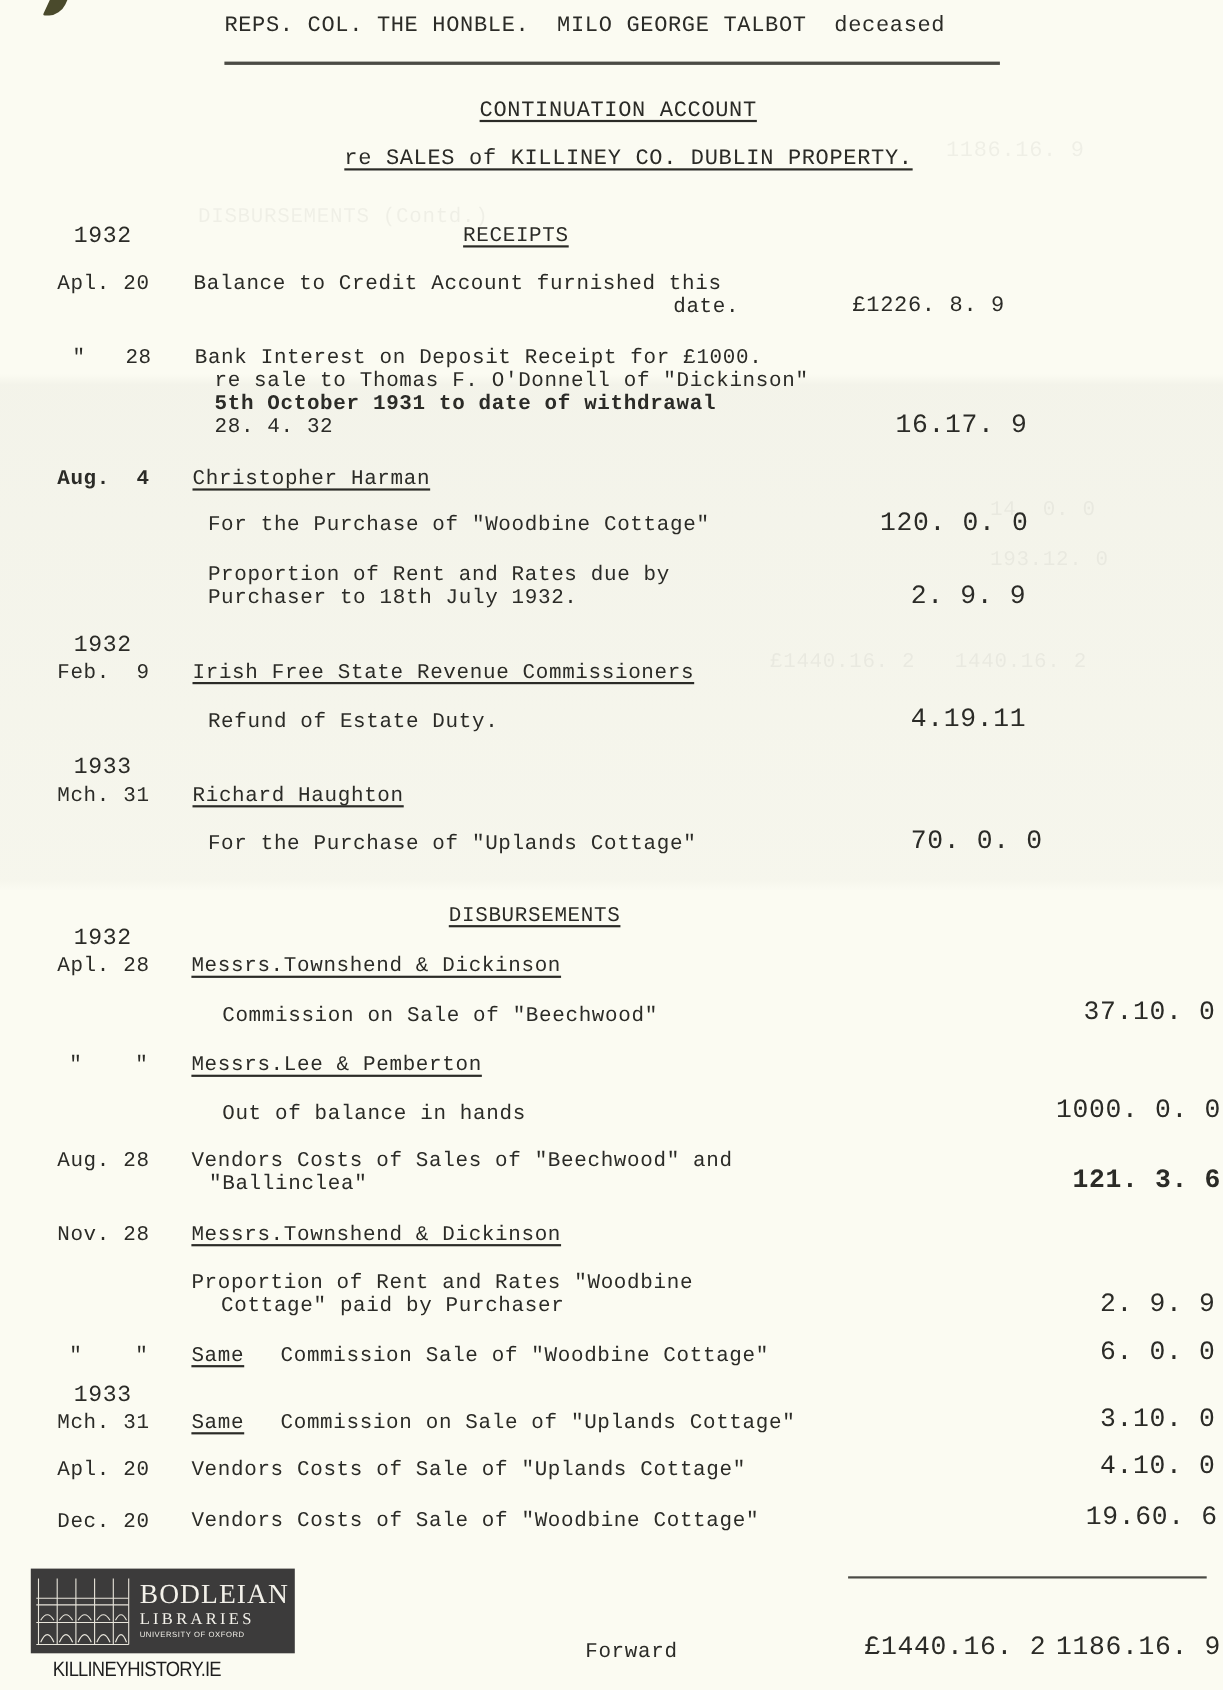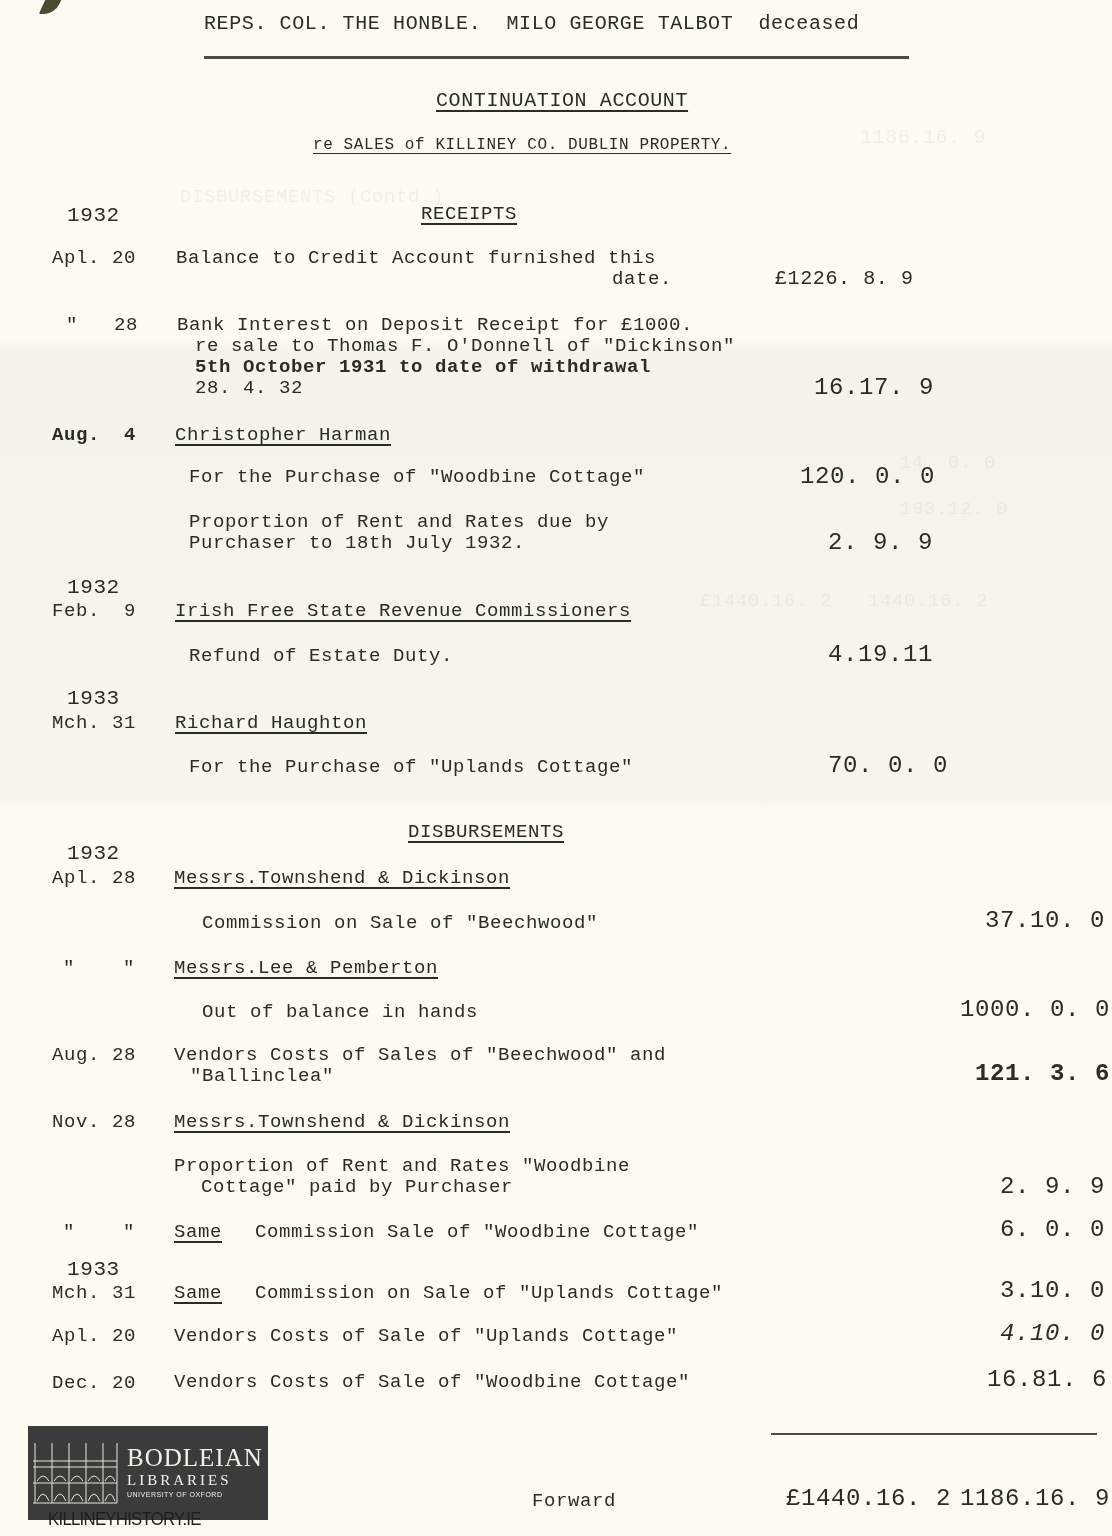--- a/index.html
+++ b/index.html
@@ -61,21 +61,21 @@
     position: absolute;
     white-space: pre;
     font-size: 19px;
     color: #2b2b27;
     opacity: 0.05;
     letter-spacing: 0.6px;
   }
   .logo {
     position: absolute;
     left: 28px; top: 1426px;
-    width: 240px; height: 94px;
+    width: 240px; height: 77px;
     background: #3c3b3b;
     display: flex;
     align-items: center;
   }
   .logo .building {
     width: 88px; height: 64px;
     margin-left: 3px;
     position: relative;
   }
   .logo .building svg { display: block; }
@@ -123,21 +123,21 @@
   <div class="ghost" style="left:900px;top:452px;">14. 0. 0</div>
   <div class="ghost" style="left:900px;top:498px;">193.12. 0</div>
   <div class="ghost" style="left:700px;top:590px;">£1440.16. 2   1440.16. 2</div>
 
   <div class="leaf"></div>
 
   <div class="t" style="left:204px;top:13px;font-size:20px;">REPS. COL. THE HONBLE.  MILO GEORGE TALBOT  deceased</div>
   <div class="rule" style="left:204px;top:56px;width:705px;height:3px;"></div>
 
   <div class="t u" style="left:436px;top:90px;font-size:20px;">CONTINUATION ACCOUNT</div>
-  <div class="t u" style="left:313px;top:134px;font-size:16px;text-decoration:underline;">re SALES of KILLINEY CO. DUBLIN PROPERTY.</div>
+  <div class="t u" style="left:313px;top:134px;font-size:20px;text-decoration:underline;">re SALES of KILLINEY CO. DUBLIN PROPERTY.</div>
 
   <section>
     <div class="t" style="left:67px;top:205px;font-size:21px;">1932</div>
     <div class="t u" style="left:421px;top:203px;">RECEIPTS</div>
 
     <div>
       <div class="t" style="left:52px;top:247px;">Apl. 20</div>
       <div class="t" style="left:176px;top:247px;">Balance to Credit Account furnished this</div>
       <div class="t" style="left:612px;top:268px;">date.</div>
       <div class="num" style="left:775px;top:268px;font-size:20px;">£1226. 8. 9</div>
@@ -223,27 +223,27 @@
       <div class="t" style="left:67px;top:1259px;font-size:21px;">1933</div>
       <div class="t" style="left:52px;top:1282px;">Mch. 31</div>
       <div class="t u" style="left:174px;top:1282px;">Same</div>
       <div class="t" style="left:255px;top:1282px;">Commission on Sale of "Uplands Cottage"</div>
       <div class="num" style="left:1000px;top:1280px;">3.10. 0</div>
     </div>
 
     <div>
       <div class="t" style="left:52px;top:1325px;">Apl. 20</div>
       <div class="t" style="left:174px;top:1325px;">Vendors Costs of Sale of "Uplands Cottage"</div>
-      <div class="num" style="left:1000px;top:1323px;font-style:italic;">4.10. 0</div>
+      <div class="num" style="left:1000px;top:1323px;">4.10. 0</div>
     </div>
 
     <div>
       <div class="t" style="left:52px;top:1372px;">Dec. 20</div>
       <div class="t" style="left:174px;top:1371px;">Vendors Costs of Sale of "Woodbine Cottage"</div>
-      <div class="num" style="left:987px;top:1369px;">16.81. 6</div>
+      <div class="num" style="left:987px;top:1369px;">19.60. 6</div>
     </div>
   </section>
 
   <div class="rule" style="left:771px;top:1433px;width:326px;"></div>
   <div class="t" style="left:500px;top:1490px;margin-left:32px;">Forward</div>
   <div class="num" style="left:786px;top:1488px;">£1440.16. 2</div>
   <div class="num" style="left:960px;top:1488px;">1186.16. 9</div>
 
   <div class="logo">
     <div class="building">

